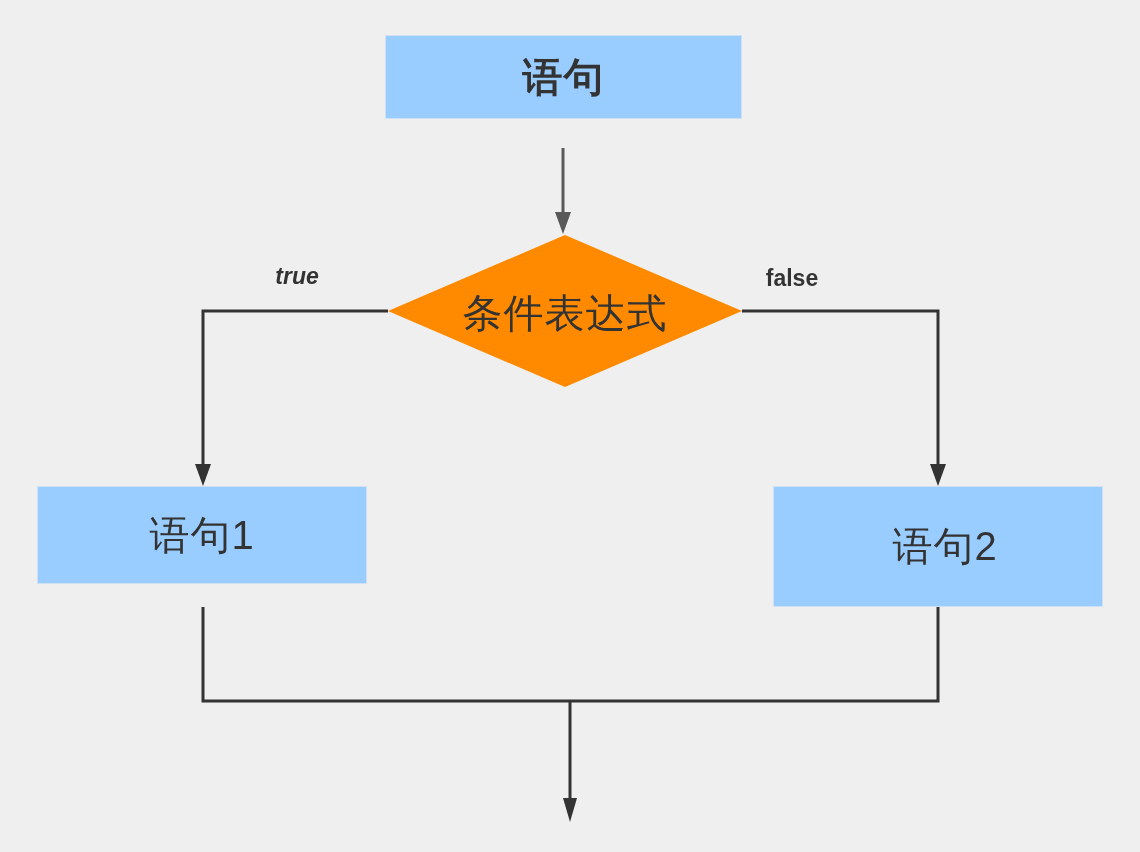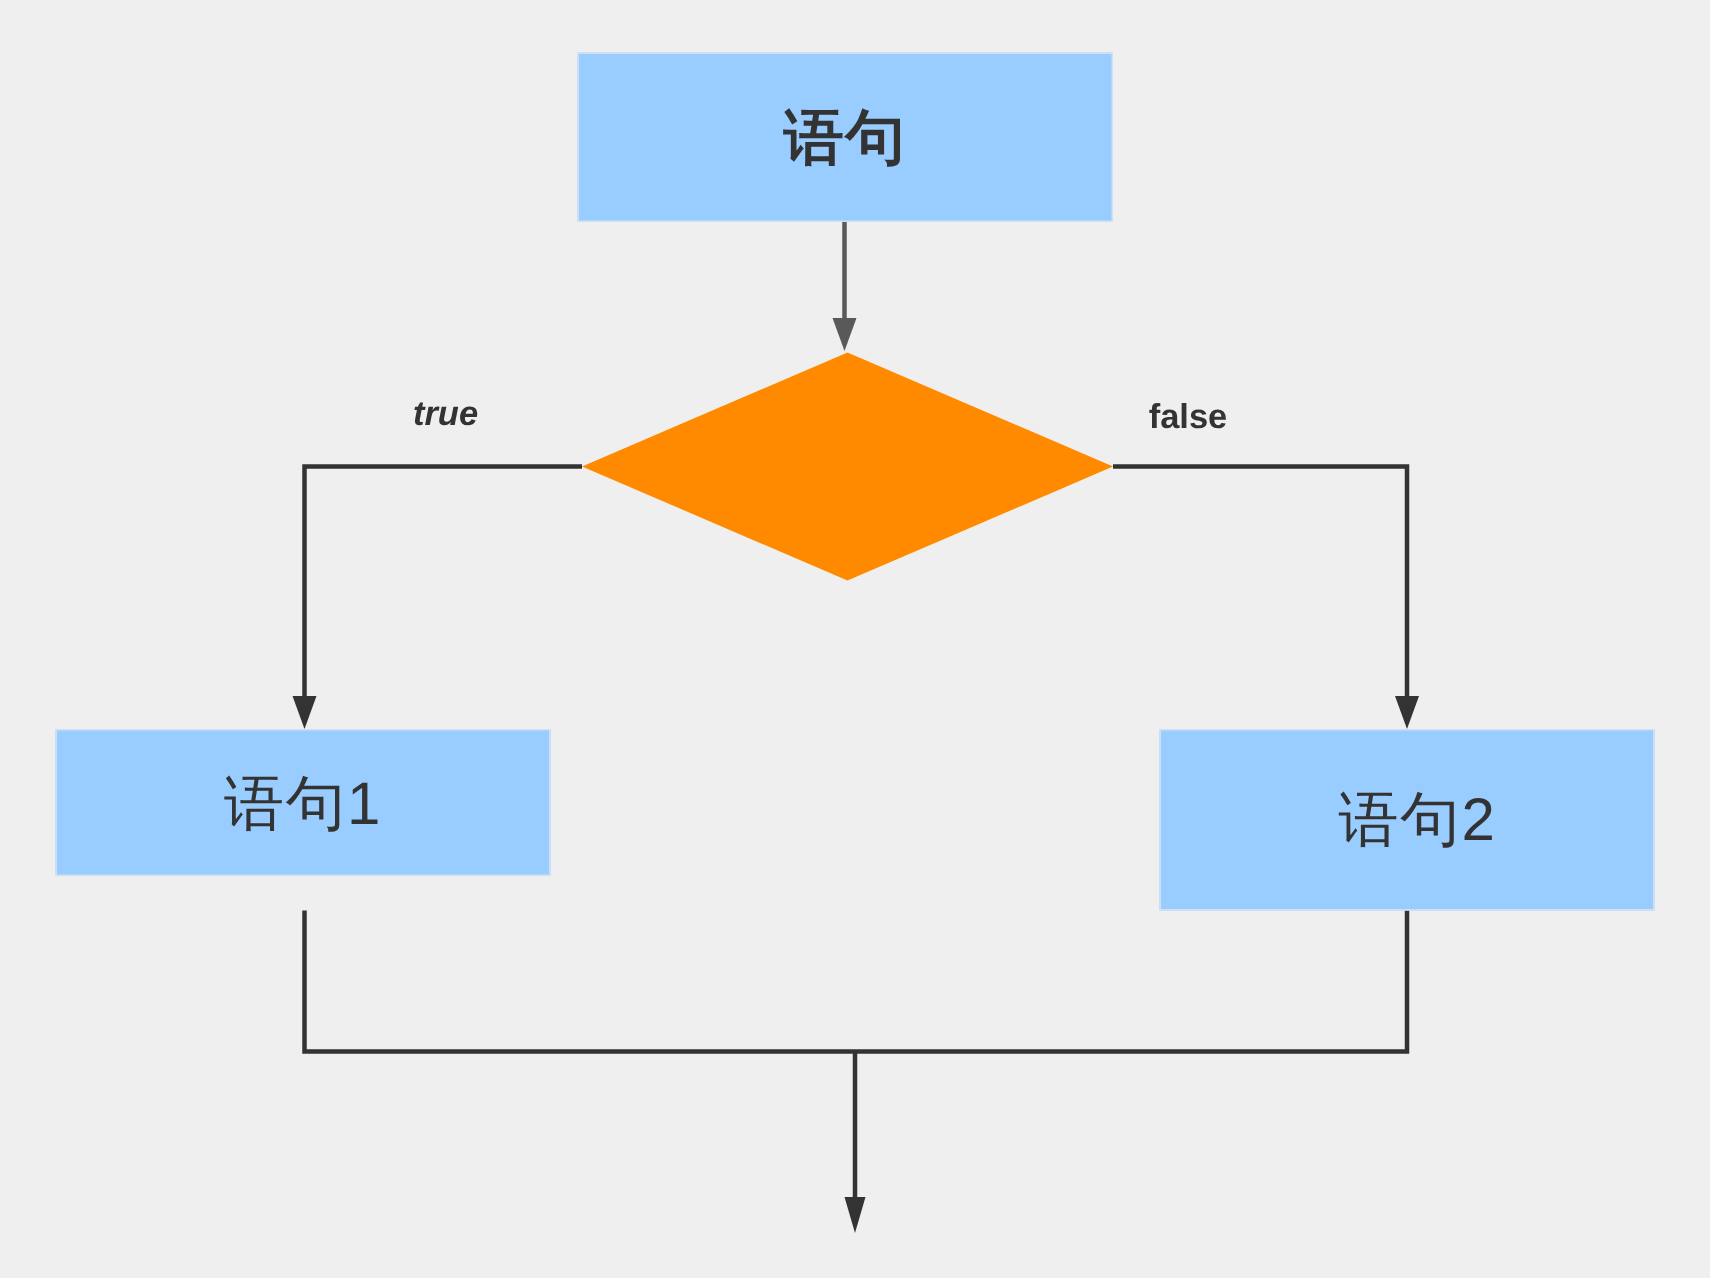--- a/index.html
+++ b/index.html
@@ -39,21 +39,21 @@
     border: 1px solid #cfe0f2;
     box-sizing: border-box;
     display: flex;
     align-items: center;
     justify-content: center;
     color: #333333;
     font-size: 40px;
     letter-spacing: 1px;
   }
   .node-rect.bold { font-weight: bold; }
-  .node-top   { left: 385px; top: 35px;  width: 357px; height: 113px; }
+  .node-top   { left: 385px; top: 35px;  width: 357px; height: 84px; }
   .node-left  { left: 37px;  top: 486px; width: 330px; height: 98px; }
   .node-right { left: 773px; top: 486px; width: 330px; height: 121px; padding-left: 14px; }
   .diamond-label {
     position: absolute;
     left: 565px;
     top: 313px;
     transform: translate(-50%, -50%);
     color: #333333;
     font-size: 40px;
     white-space: nowrap;
@@ -89,20 +89,21 @@
     <polygon class="head-dark" points="938,486 930,464 946,464"></polygon>
 
     <path class="edge-dark" d="M203 607 L203 701 L938 701 L938 607"></path>
 
     <line class="edge-dark" x1="570" y1="701" x2="570" y2="800"></line>
     <polygon class="head-dark" points="570,822 563,798 577,798"></polygon>
   </svg>
 
   <div class="node-rect node-top bold">语句</div>
 
+  <div class="diamond-label">条件表达式</div>
 
   <div class="branch-label branch-true">true</div>
   <div class="branch-label branch-false">false</div>
 
   <div class="node-rect node-left">语句1</div>
 
   <div class="node-rect node-right">语句2</div>
 
 </div>
 

